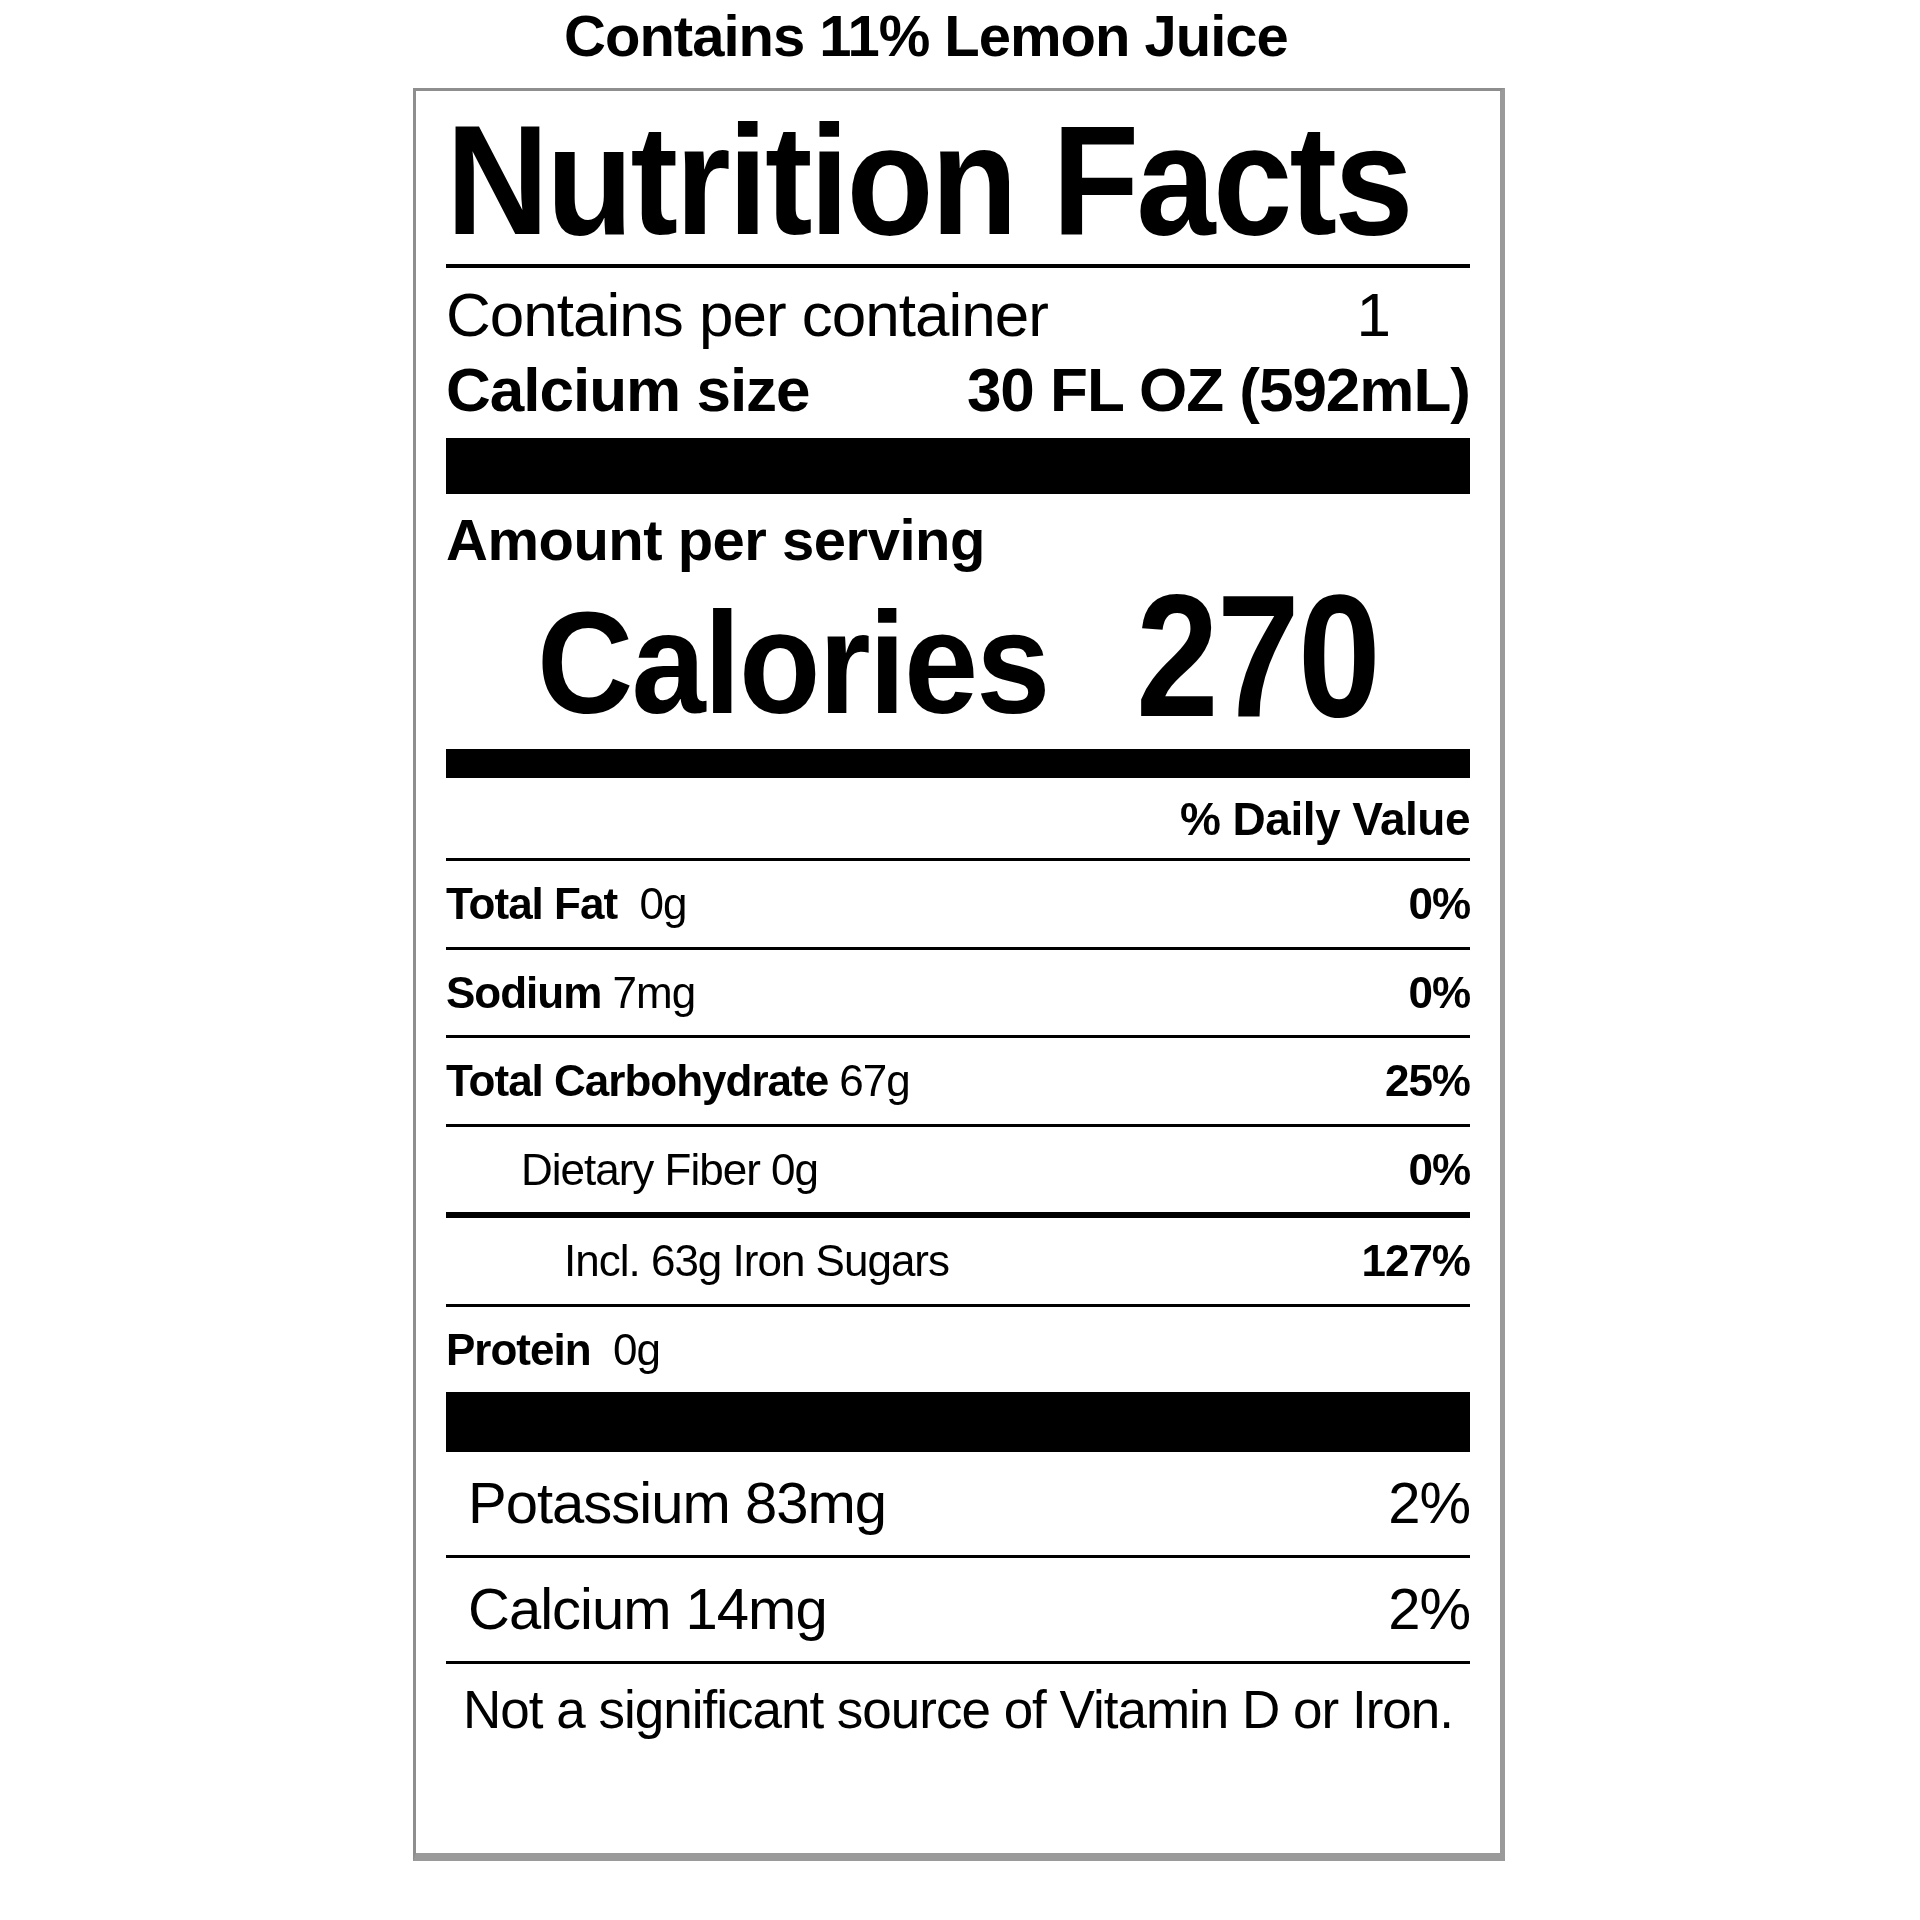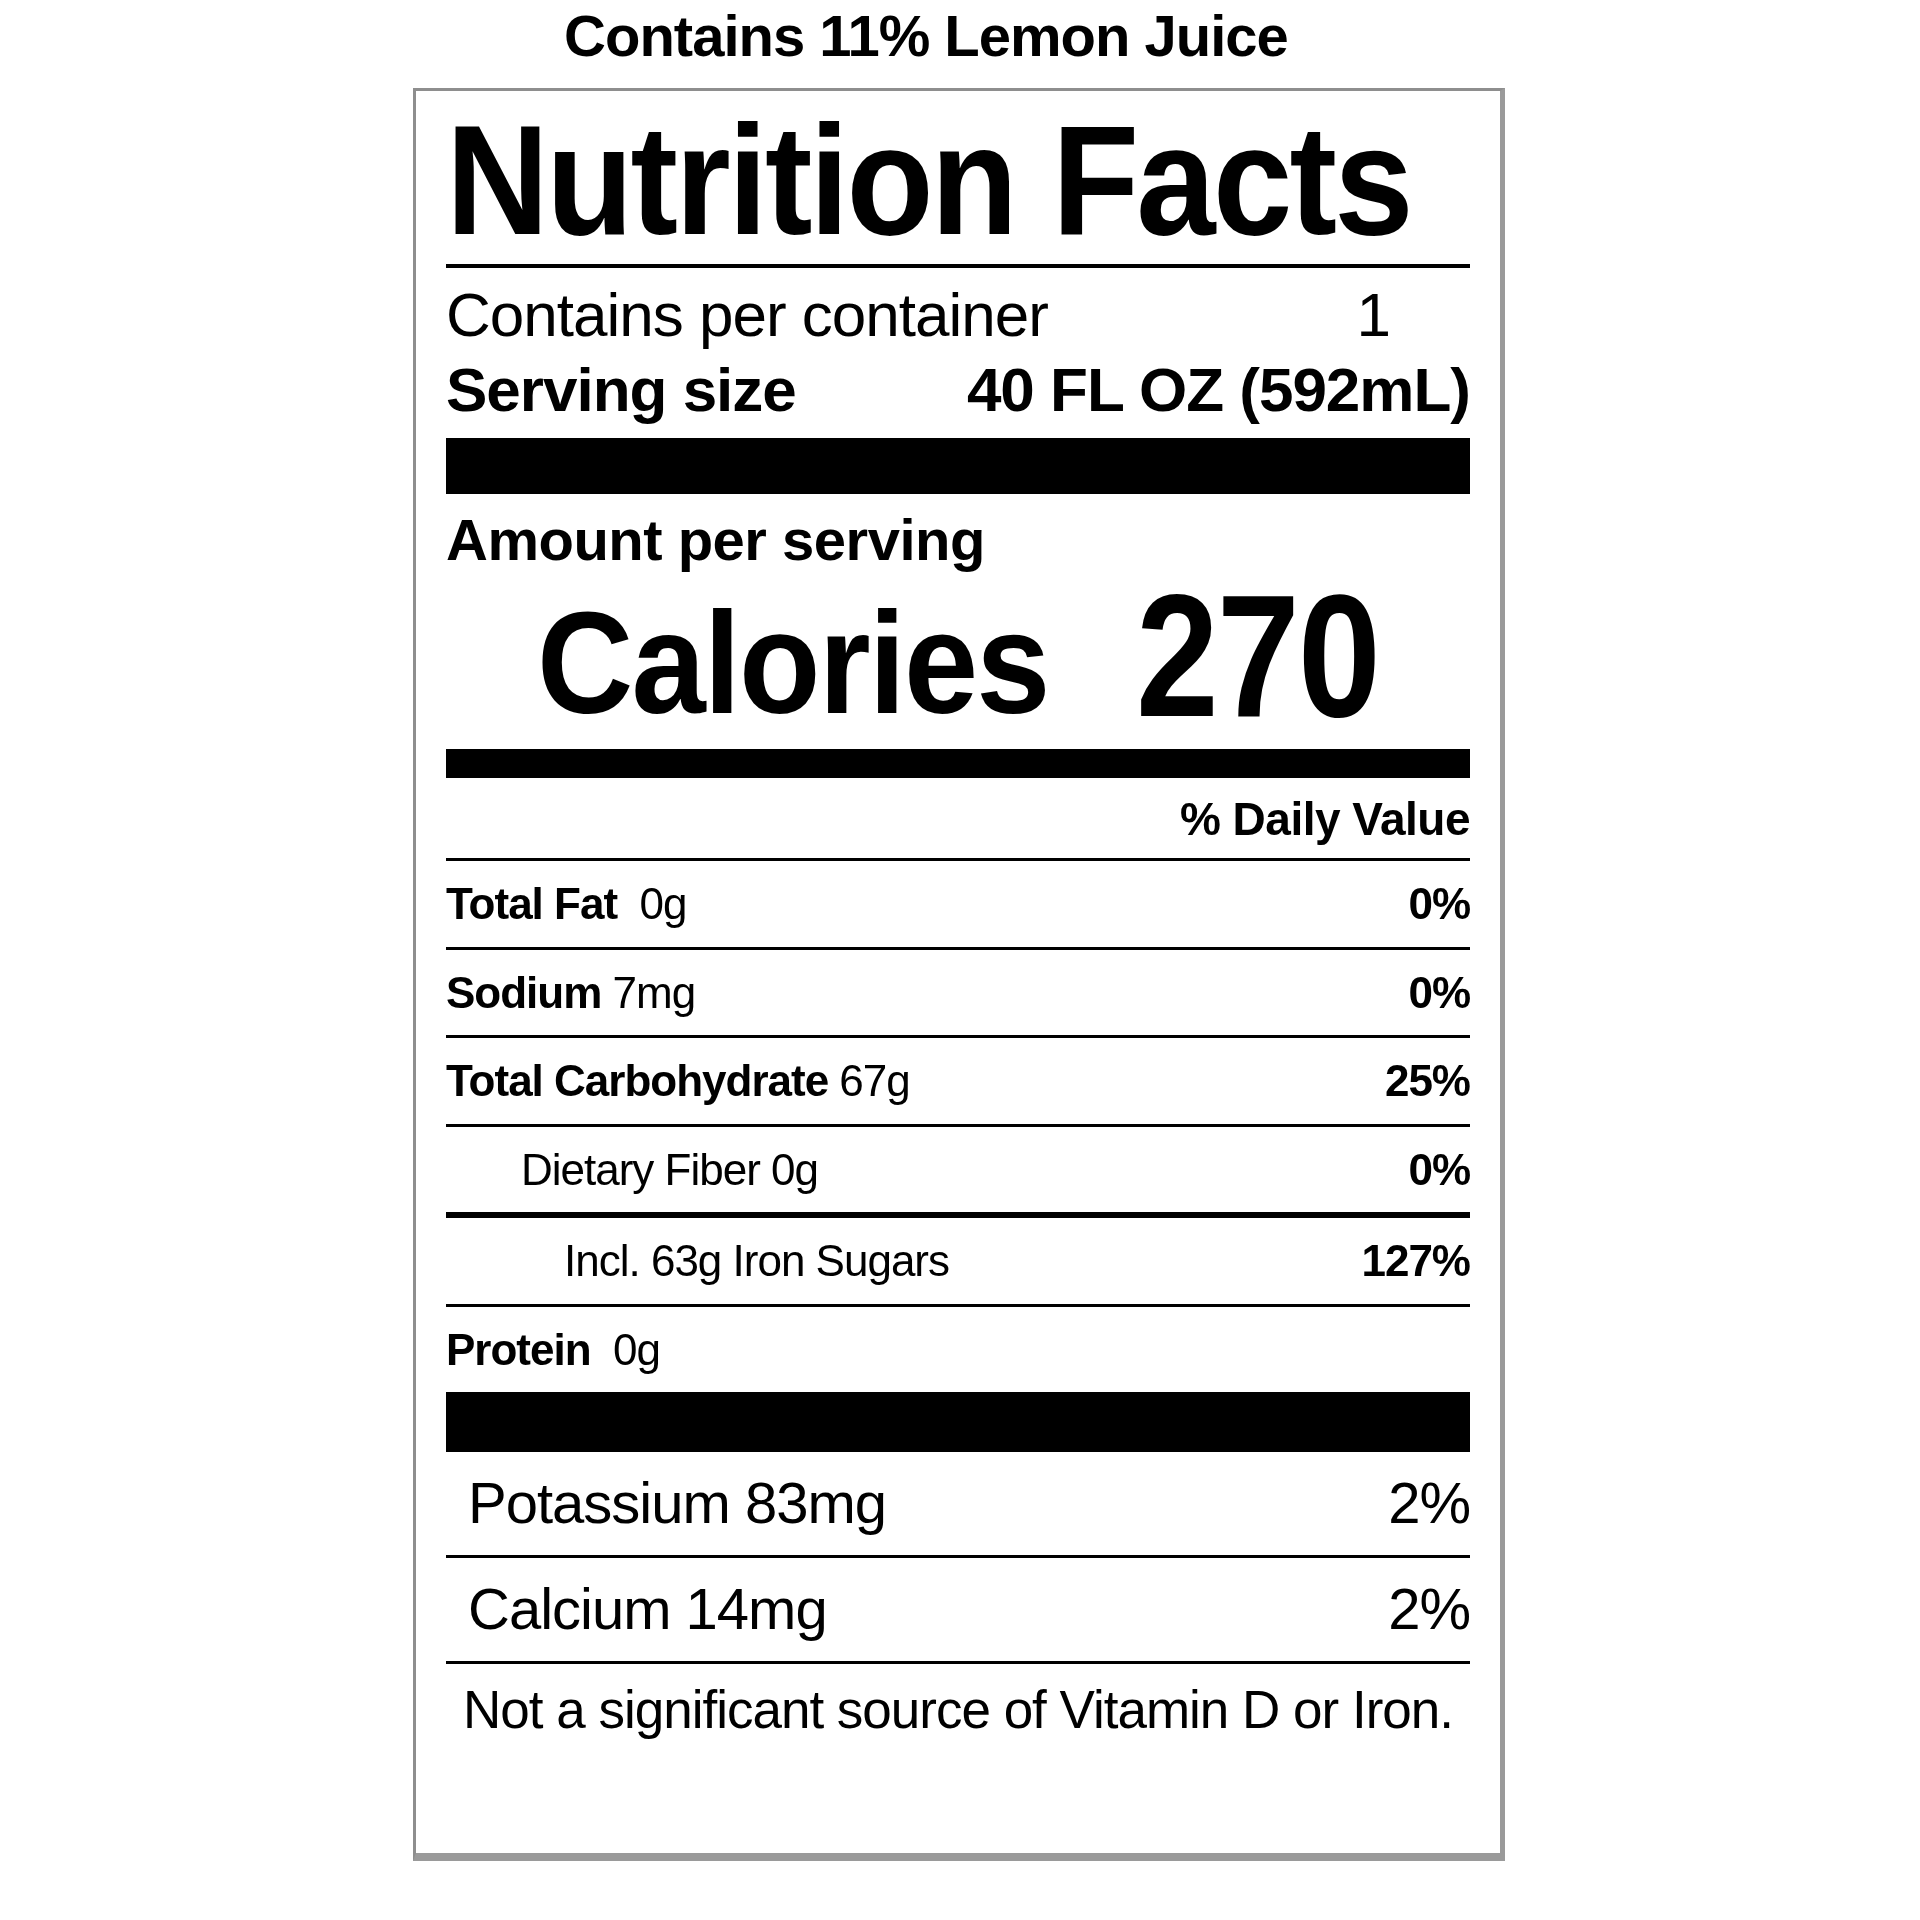--- a/index.html
+++ b/index.html
@@ -91,22 +91,22 @@
       <span class="cx">Nutrition Facts</span>
     </div>
     <div class="title-rule"></div>
 
     <div class="line-row servings-row">
       <span>Contains per container</span>
       <span class="val">1</span>
     </div>
 
     <div class="line-row serving-size-row">
-      <span>Serving size</span>
-      <span>40 FL OZ (592mL)</span>
+      <span>Calcium size</span>
+      <span>30 FL OZ (592mL)</span>
     </div>
 
     <div class="bar bar-thick-1"></div>
 
     <div class="amount-per-serving">Amount per serving</div>
 
     <div class="calories-row">
       <span class="calories-label"><span class="cx">Calories</span></span>
       <span class="calories-value"><span class="cx-r">270</span></span>
     </div>

